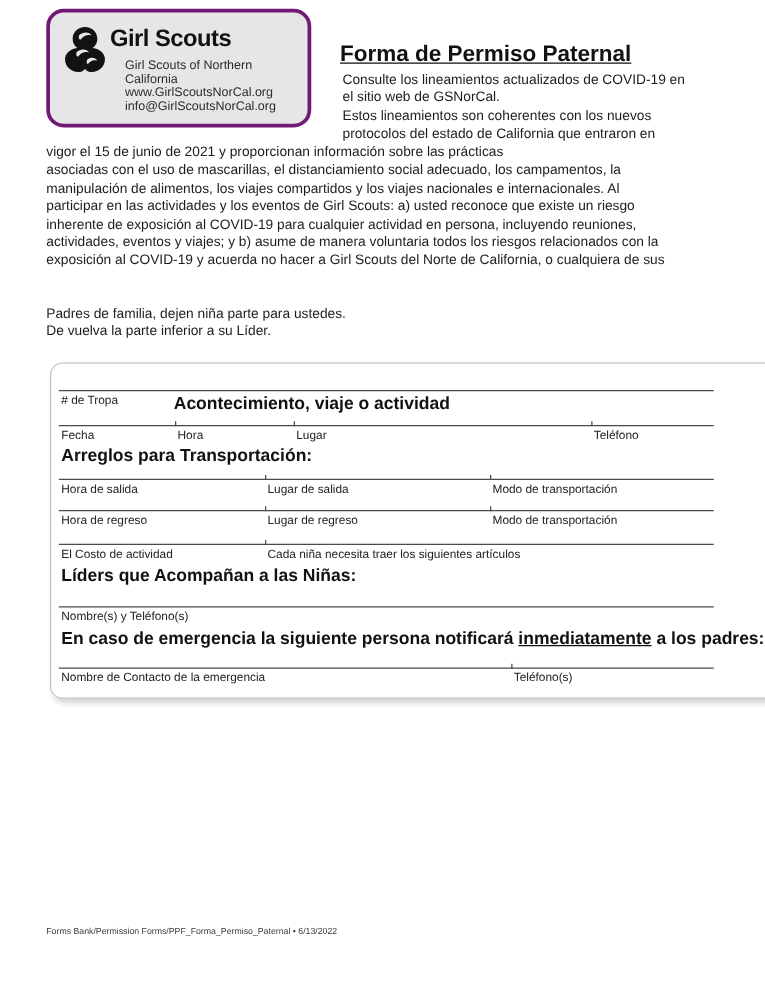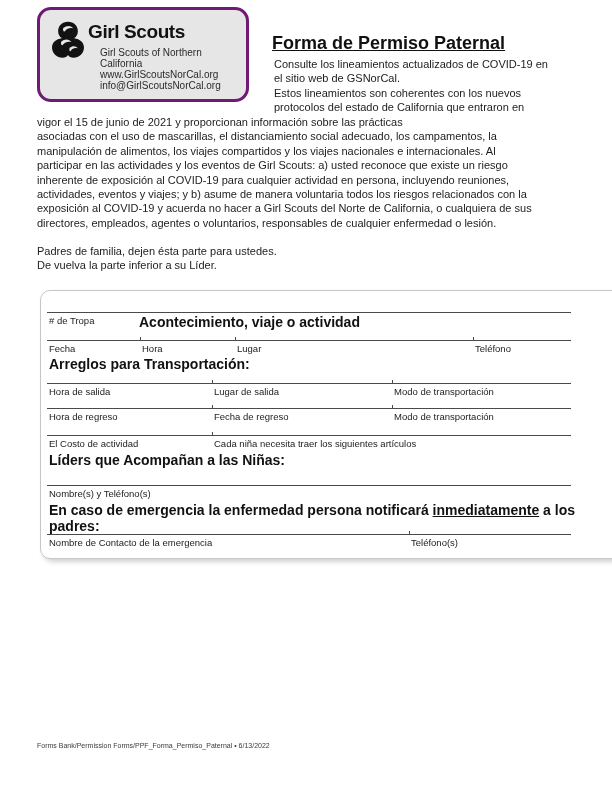--- a/index.html
+++ b/index.html
@@ -73,25 +73,24 @@
   </div>
 
   <div class="intro-full">
     <div>vigor el 15 de junio de 2021 y proporcionan información sobre las prácticas</div>
     <div>asociadas con el uso de mascarillas, el distanciamiento social adecuado, los campamentos, la</div>
     <div>manipulación de alimentos, los viajes compartidos y los viajes nacionales e internacionales. Al</div>
     <div>participar en las actividades y los eventos de Girl Scouts: a) usted reconoce que existe un riesgo</div>
     <div>inherente de exposición al COVID-19 para cualquier actividad en persona, incluyendo reuniones,</div>
     <div>actividades, eventos y viajes; y b) asume de manera voluntaria todos los riesgos relacionados con la</div>
     <div>exposición al COVID-19 y acuerda no hacer a Girl Scouts del Norte de California, o cualquiera de sus</div>
-    <div>directores, empleados, agentes o voluntarios, responsables de cualquier enfermedad o lesión.</div>
   </div>
 
   <div class="note">
-    <div>Padres de familia, dejen ésta parte para ustedes.</div>
+    <div>Padres de familia, dejen niña parte para ustedes.</div>
     <div>De vuelva la parte inferior a su Líder.</div>
   </div>
 
   <div class="form-box">
 
     <div class="rule" style="top:21px"></div>
     <div class="rule" style="top:49px"></div>
     <div class="rule" style="top:92px"></div>
     <div class="rule" style="top:117px"></div>
     <div class="rule" style="top:144px"></div>
@@ -116,31 +115,31 @@
     <span class="fl" style="left:196px;top:52px">Lugar</span>
     <span class="fl" style="left:434px;top:52px">Teléfono</span>
 
     <span class="fl b" style="left:8px;top:65px">Arreglos para Transportación:</span>
 
     <span class="fl" style="left:8px;top:95px">Hora de salida</span>
     <span class="fl" style="left:173px;top:95px">Lugar de salida</span>
     <span class="fl" style="left:353px;top:95px">Modo de transportación</span>
 
     <span class="fl" style="left:8px;top:120px">Hora de regreso</span>
-    <span class="fl" style="left:173px;top:120px">Fecha de regreso</span>
+    <span class="fl" style="left:173px;top:120px">Lugar de regreso</span>
     <span class="fl" style="left:353px;top:120px">Modo de transportación</span>
 
     <span class="fl" style="left:8px;top:147px">El Costo de actividad</span>
     <span class="fl" style="left:173px;top:147px">Cada niña necesita traer los siguientes artículos</span>
 
     <span class="fl b" style="left:8px;top:161px">Líders que Acompañan a las Niñas:</span>
 
     <span class="fl" style="left:8px;top:197px">Nombre(s) y Teléfono(s)</span>
 
-    <span class="fl b emg" style="left:8px;top:211px"><span>En caso de emergencia la enfermedad persona notificará </span><span class="u">inmediatamente</span><span> a los padres:</span></span>
+    <span class="fl b emg" style="left:8px;top:211px"><span>En caso de emergencia la siguiente persona notificará </span><span class="u">inmediatamente</span><span> a los padres:</span></span>
 
     <span class="fl" style="left:8px;top:246px">Nombre de Contacto de la emergencia</span>
     <span class="fl" style="left:370px;top:246px">Teléfono(s)</span>
   </div>
 
   <div class="footer">Forms Bank/Permission Forms/PPF_Forma_Permiso_Paternal • 6/13/2022</div>
 
 </div>
 
 </body></html>

